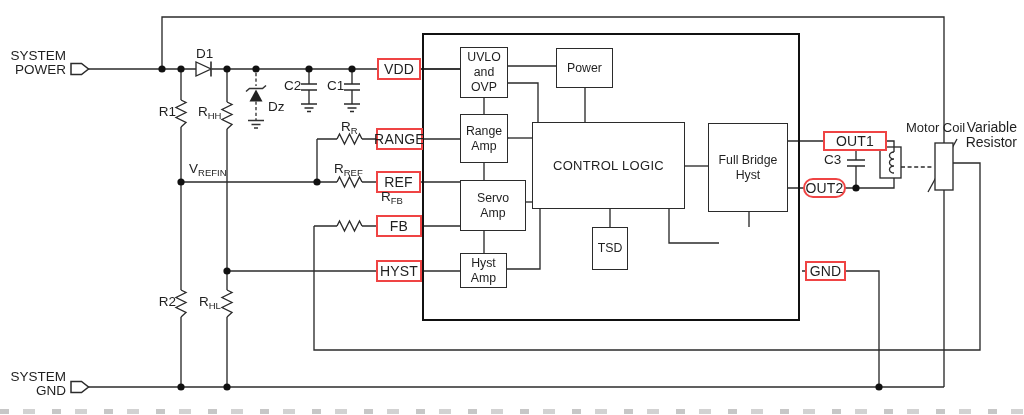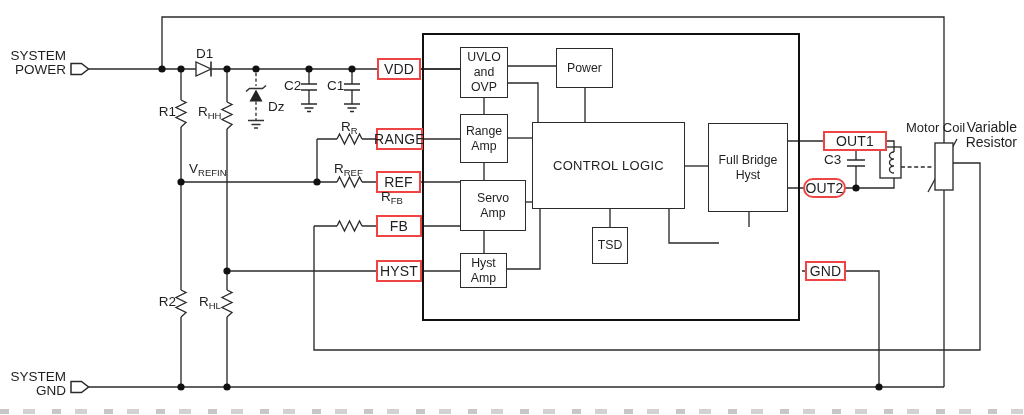--- a/index.html
+++ b/index.html
@@ -150,21 +150,21 @@
 and
 OVP</div>
   <div class="box blk" style="left:556px;top:48px;width:57px;height:40px;">Power</div>
   <div class="box blk" style="left:460px;top:114px;width:48px;height:49px;">Range
 Amp</div>
   <div class="box blk" style="left:460px;top:180px;width:66px;height:51px;">Servo
 Amp</div>
   <div class="box blk" style="left:460px;top:253px;width:47px;height:35px;">Hyst
 Amp</div>
   <div class="box blk" style="left:532px;top:122px;width:153px;height:87px;font-size:13px;letter-spacing:.3px;">CONTROL LOGIC</div>
-  <div class="box blk" style="left:592px;top:227px;width:36px;height:37px;">TSD</div>
+  <div class="box blk" style="left:592px;top:227px;width:36px;height:43px;">TSD</div>
   <div class="box blk" style="left:708px;top:123px;width:80px;height:89px;">Full Bridge
 Hyst</div>
 
   <div class="lbl two" style="left:4px;top:49px;width:62px;white-space:normal;line-height:1.04;">
     <span>SYSTEM</span><br>
     <span>POWER</span>
   </div>
   <div class="lbl two" style="left:4px;top:370px;width:62px;white-space:normal;line-height:1.04;">
     <span>SYSTEM</span><br>
     <span>GND</span>

